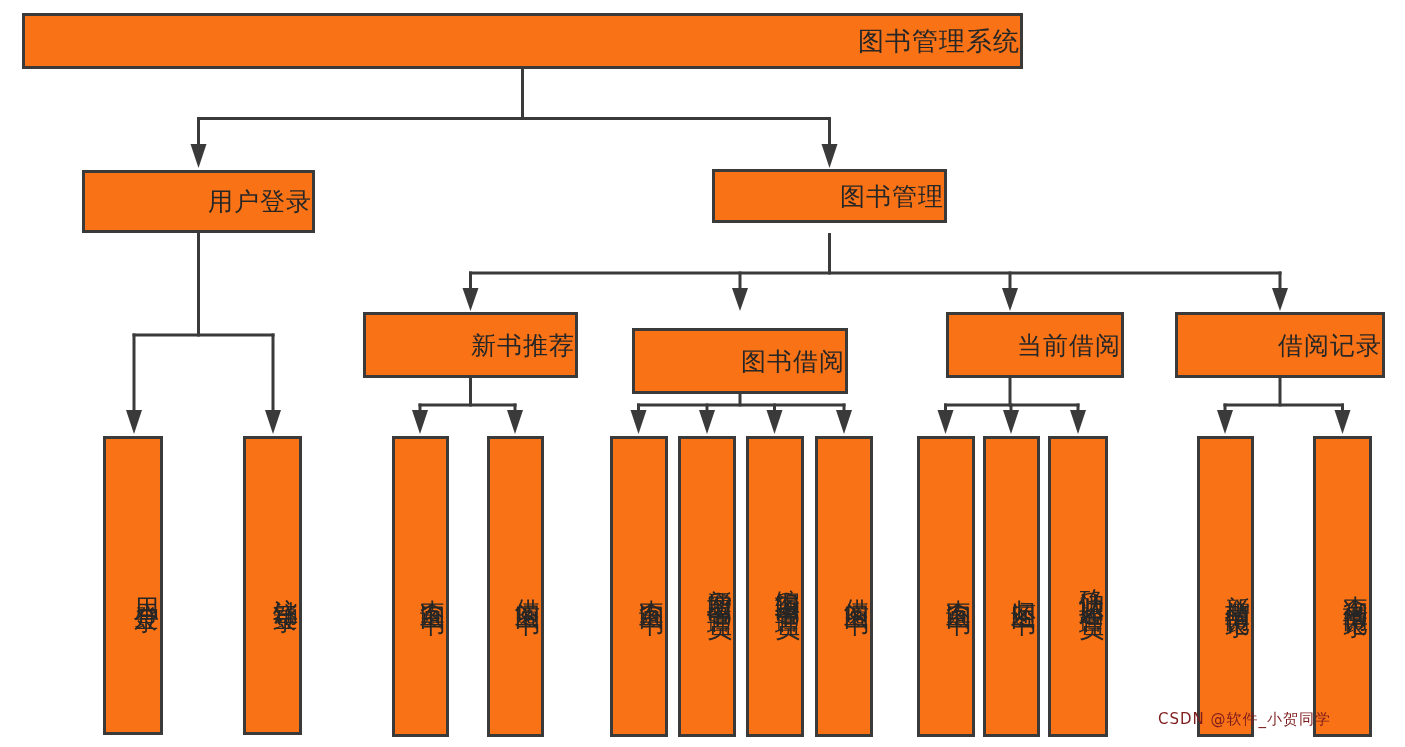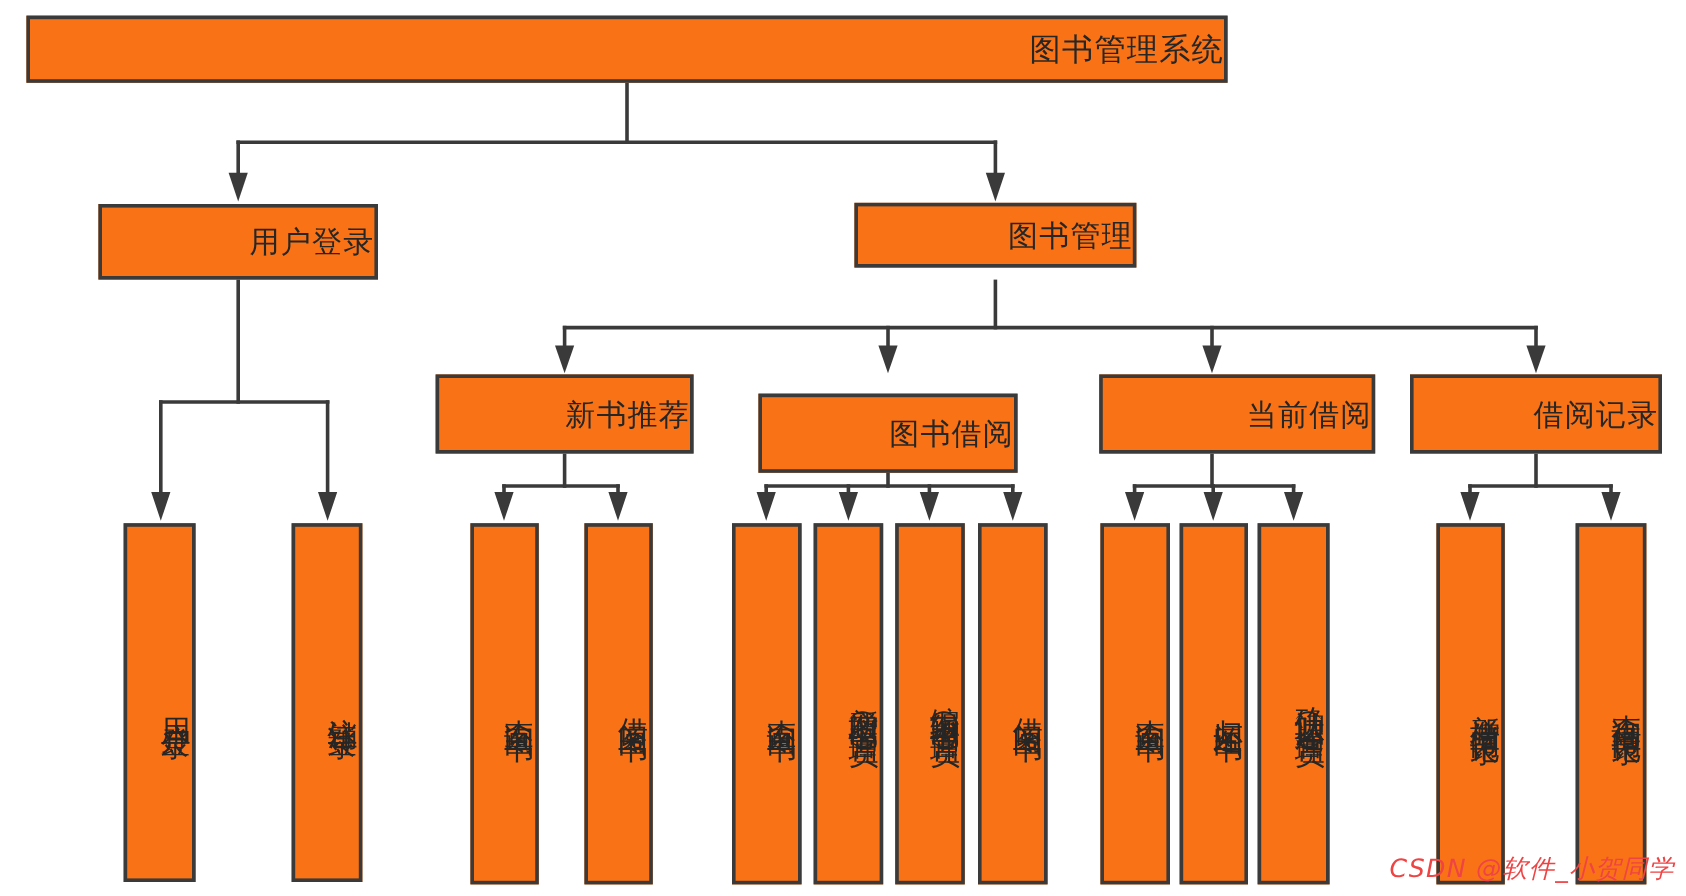--- a/index.html
+++ b/index.html
@@ -40,26 +40,25 @@
     font-size: 25px;
     letter-spacing: 4px;
     line-height: 1.1;
     color: #262626;
     white-space: nowrap;
   }
   #watermark {
     position: absolute;
     left: 1158px;
     top: 710px;
-    font-size: 21px;
-    color: #ef4444;
+    font-size: 15px;
+    color: #7f1d1d;
     letter-spacing: 1px;
     white-space: nowrap;
     z-index: 3;
-    font-style: italic;
   }
 </style>
 </head>
 <body>
 
 <div id="stage">
 
   <svg id="wires" viewBox="0 0 1405 747" xmlns="http://www.w3.org/2000/svg">
     <g stroke="#3a3a3a" stroke-width="3" fill="none">
 
@@ -139,21 +138,21 @@
   <div class="box" style="left:712px; top:169px; width:235px; height:54px;">
     <span class="hlabel">图书管理</span>
   </div>
 
   <div class="box" style="left:363px; top:312px; width:215px; height:66px;">
     <span class="hlabel">新书推荐</span>
   </div>
   <div class="box" style="left:632px; top:328px; width:216px; height:66px;">
     <span class="hlabel">图书借阅</span>
   </div>
-  <div class="box" style="left:916px; top:312px; width:230px; height:66px;">
+  <div class="box" style="left:946px; top:312px; width:178px; height:66px;">
     <span class="hlabel">当前借阅</span>
   </div>
   <div class="box" style="left:1175px; top:312px; width:210px; height:66px;padding-left:10px;">
     <span class="hlabel">借阅记录</span>
   </div>
 
   <div class="box" style="left:103px; top:436px; width:60px; height:299px;">
     <span class="vtext">用户登录</span>
   </div>
   <div class="box" style="left:243px; top:436px; width:59px; height:299px;">

